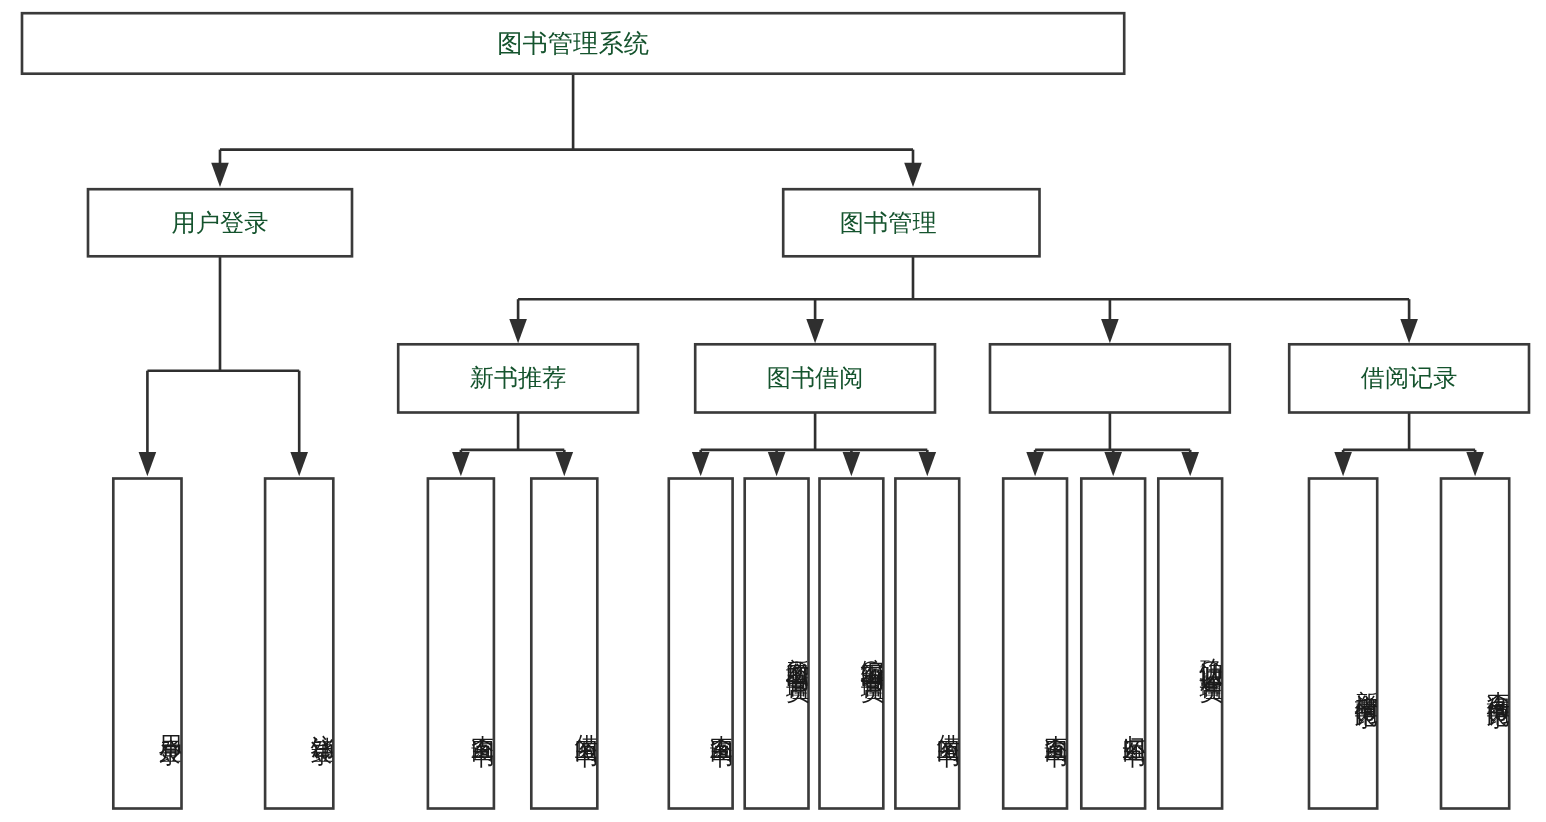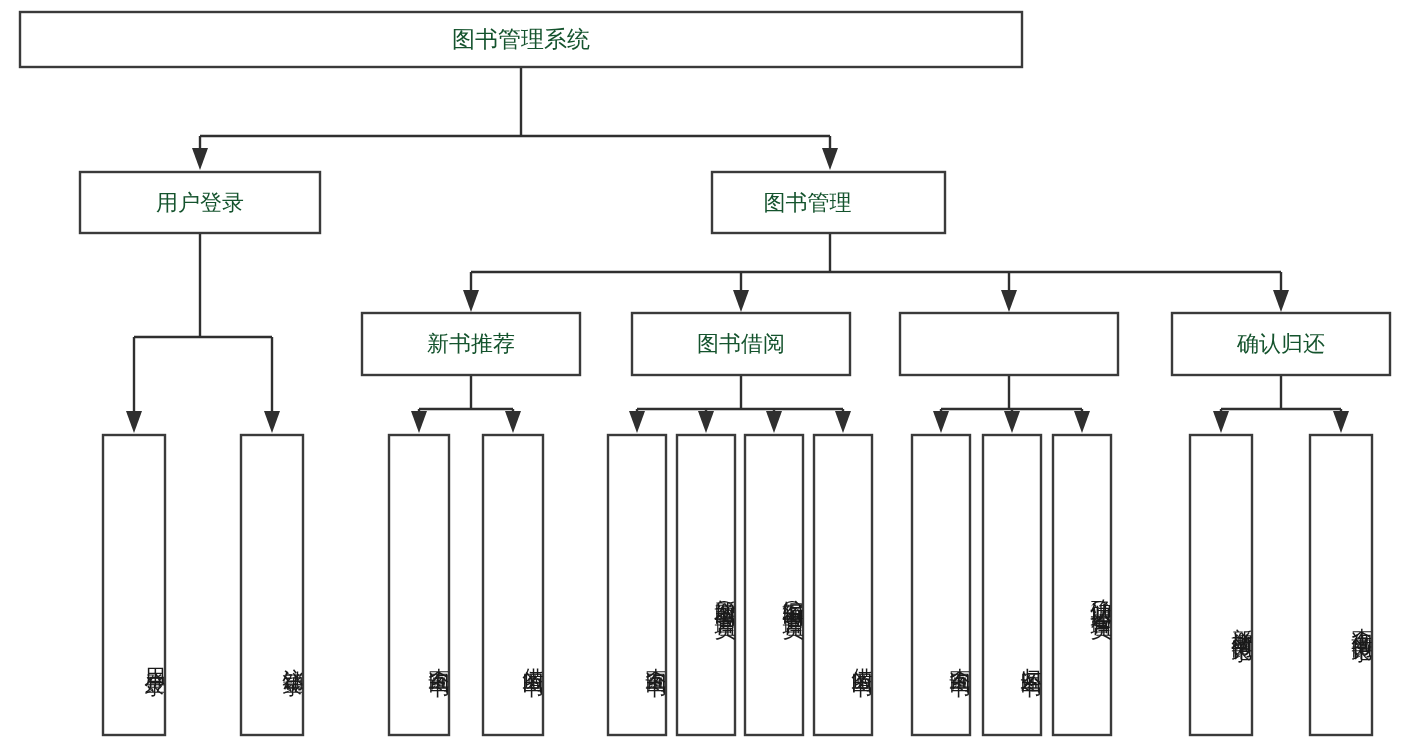--- a/index.html
+++ b/index.html
@@ -181,21 +181,21 @@
     </g>
   </svg>
 
   <div class="horizontal-text-host title-text-host" style="left:20px; top:12px; width:1002px; height:55px;">图书管理系统</div>
 
   <div class="horizontal-text-host" style="left:80px; top:172px; width:240px; height:61px;">用户登录</div>
   <div class="horizontal-text-host" style="left:712px; top:172px; width:191px; height:61px;">图书管理</div>
 
   <div class="horizontal-text-host" style="left:362px; top:313px; width:218px; height:62px;">新书推荐</div>
   <div class="horizontal-text-host" style="left:632px; top:313px; width:218px; height:62px;">图书借阅</div>
-  <div class="horizontal-text-host" style="left:1172px; top:313px; width:218px; height:62px;">确认归还</div>
+  <div class="horizontal-text-host" style="left:1172px; top:313px; width:218px; height:62px;">借阅记录</div>
 
   <div class="vertical-text-host" style="left:103px; top:435px; width:62px; height:300px; padding-top:72px;">用户登录</div>
   <div class="vertical-text-host" style="left:241px; top:435px; width:62px; height:300px; padding-top:72px;">注销登录</div>
 
   <div class="vertical-text-host" style="left:389px; top:435px; width:60px; height:300px; padding-top:72px;">查询图书</div>
   <div class="vertical-text-host" style="left:483px; top:435px; width:60px; height:300px; padding-top:72px;">借阅图书</div>
 
   <div class="vertical-text-host" style="left:608px; top:435px; width:58px; height:300px; padding-top:72px;">查询图书</div>
   <div class="vertical-text-host" style="left:677px; top:435px; width:58px; height:300px; padding-top:10px;">新增图书（管理员）</div>
   <div class="vertical-text-host" style="left:745px; top:435px; width:58px; height:300px; padding-top:10px;">编辑图书（管理员）</div>

